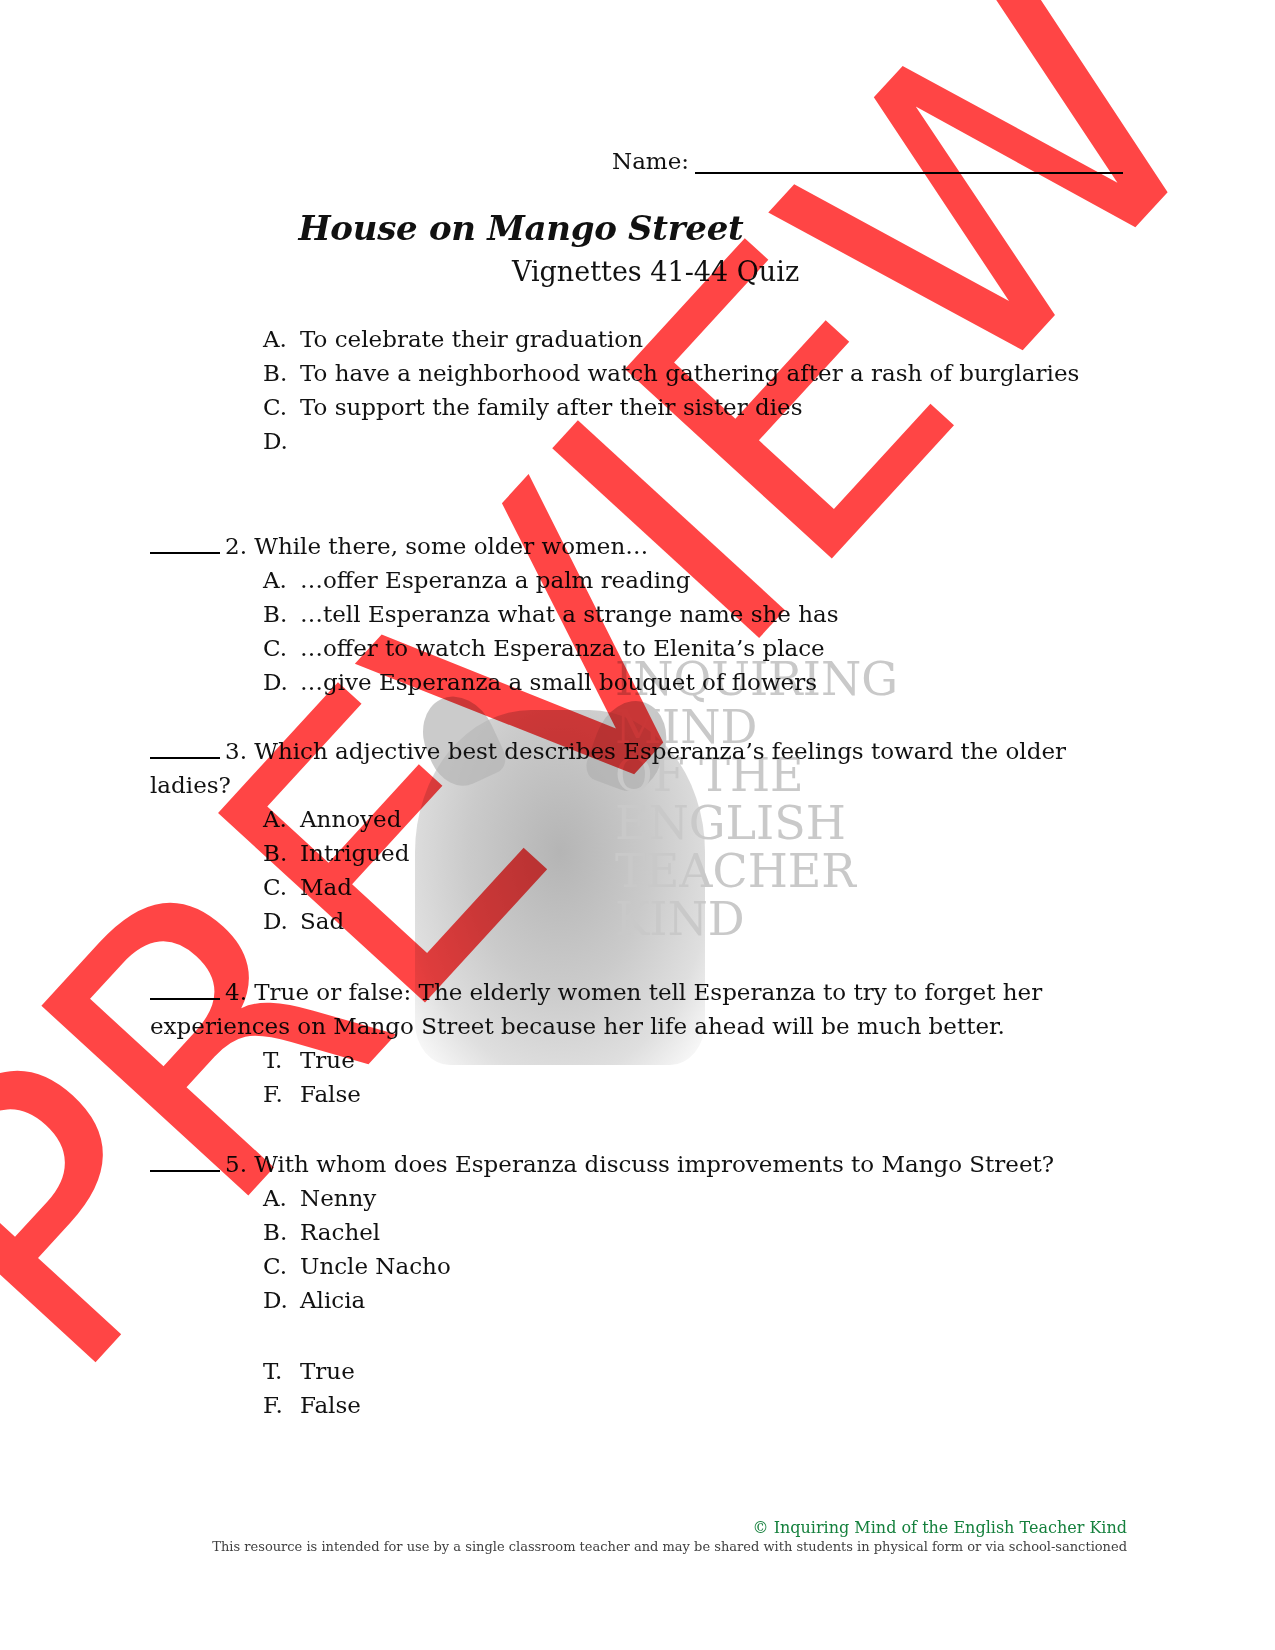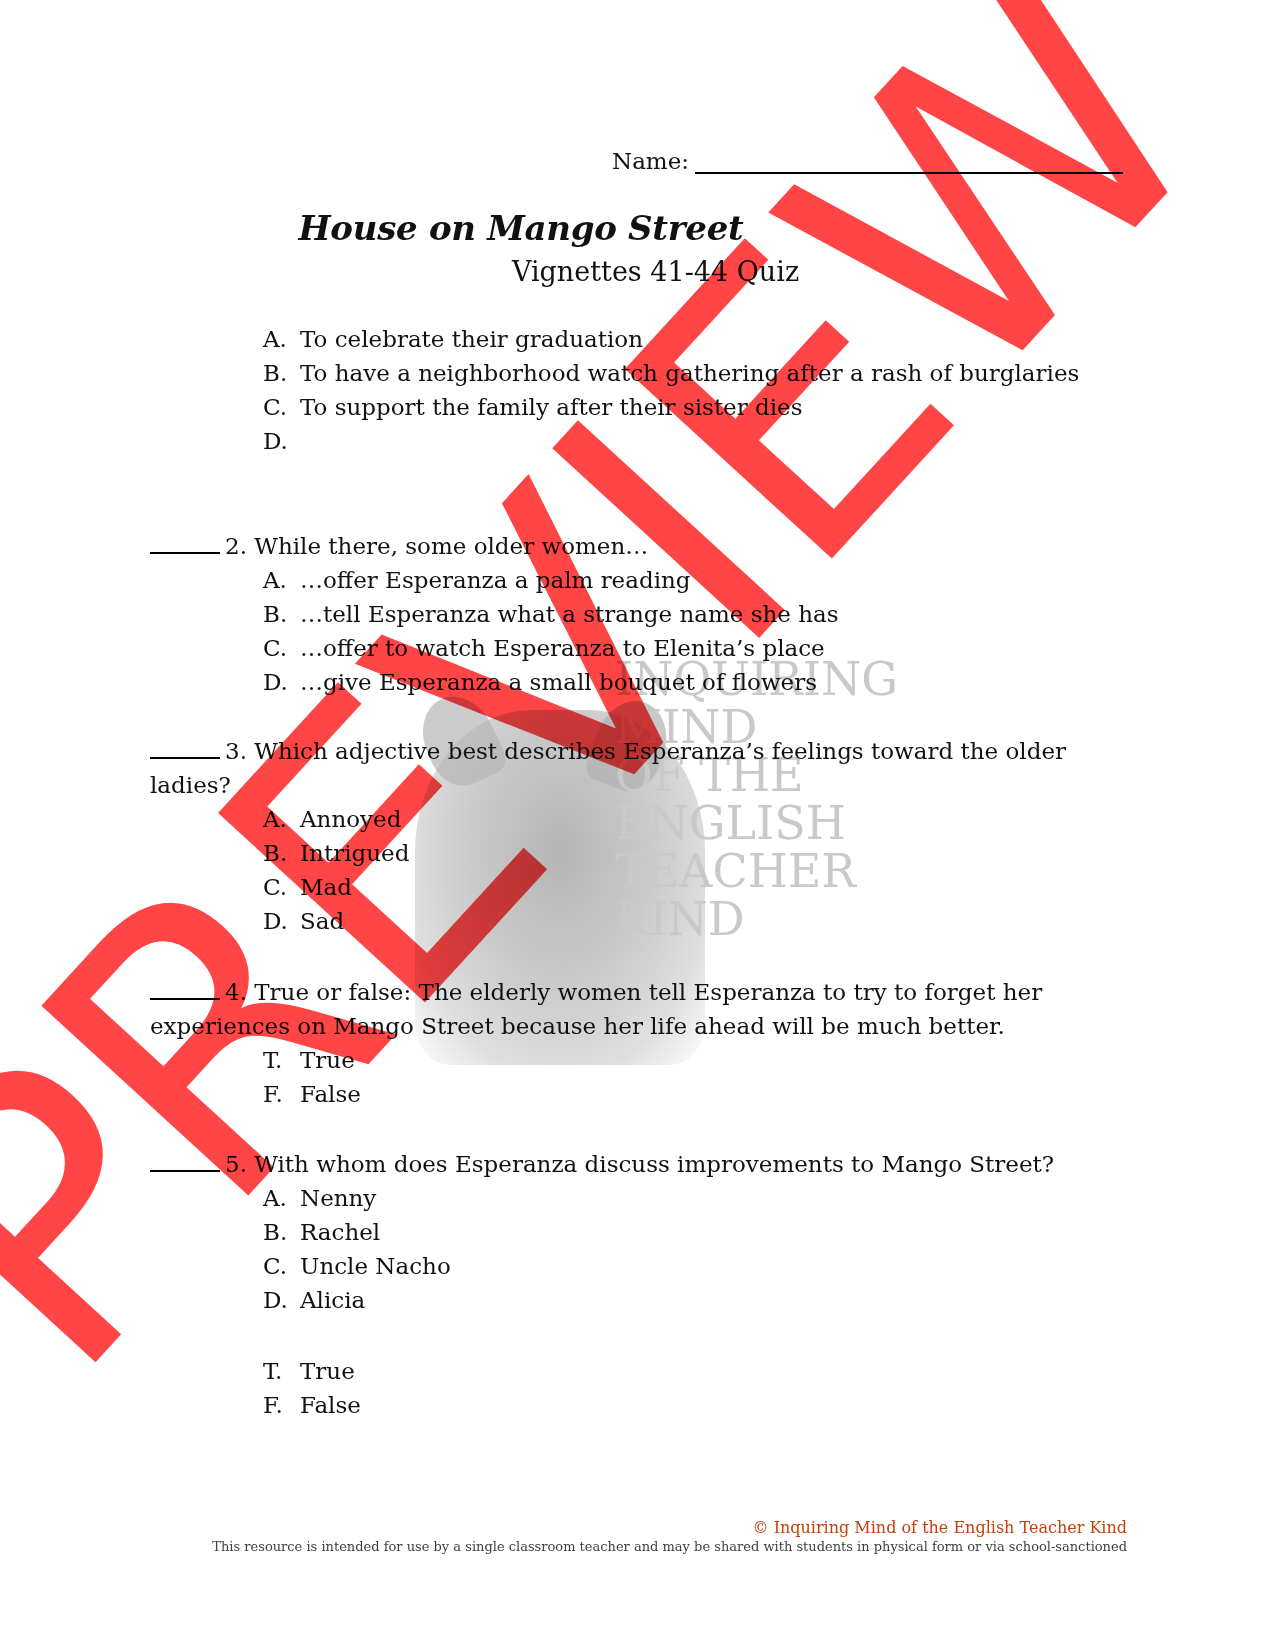--- a/index.html
+++ b/index.html
@@ -26,21 +26,21 @@
          border-radius: 40% 40% 12% 12%; opacity: 0.75; }
   .dog-ear-l { position: absolute; left: 10px; top: 40px; width: 70px; height: 90px; background: #b5b5b5; border-radius: 50% 50% 20% 40%; transform: rotate(-25deg); opacity: .7; }
   .dog-ear-r { position: absolute; left: 180px; top: 45px; width: 70px; height: 90px; background: #b0b0b0; border-radius: 50% 50% 40% 20%; transform: rotate(20deg); opacity: .7; }
   .logo-text { position: absolute; left: 200px; top: 0; font-family: "DejaVu Serif", serif; color: #c9c9c9;
                font-size: 46px; line-height: 48px; font-weight: normal; }
   .logo-text div { white-space: nowrap; }
 
   .watermark { position: absolute; left: 0; top: 0; width: 1275px; height: 1650px; pointer-events: none; mix-blend-mode: multiply; }
 
   .footer { position: absolute; right: 148px; top: 1518px; text-align: right; }
-  .footer .copy { font-size: 16px; color: #c2410c; line-height: 20px; }
+  .footer .copy { font-size: 16px; color: #15803d; line-height: 20px; }
   .footer .legal { font-size: 13px; color: #404040; line-height: 17px; }
 </style>
 </head>
 <body>
 
 <div class="page">
 
   <div class="name-row">
     <span>Name:</span>
     <span class="name-line"></span>

